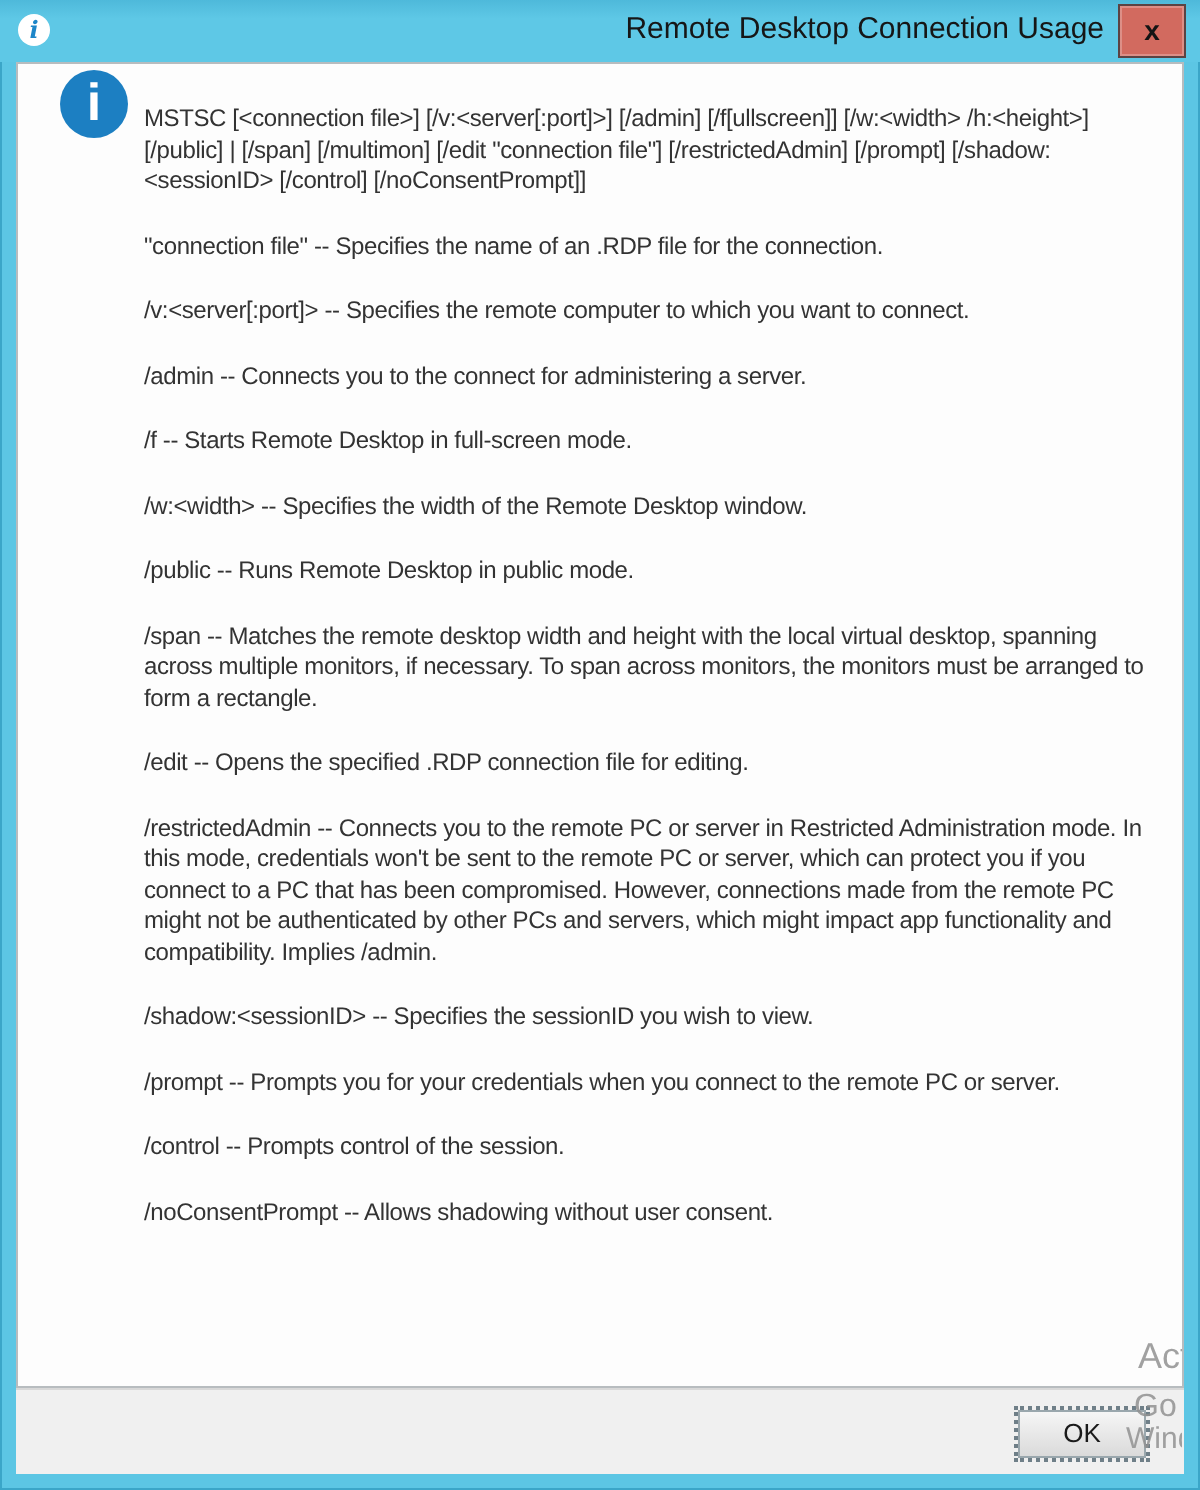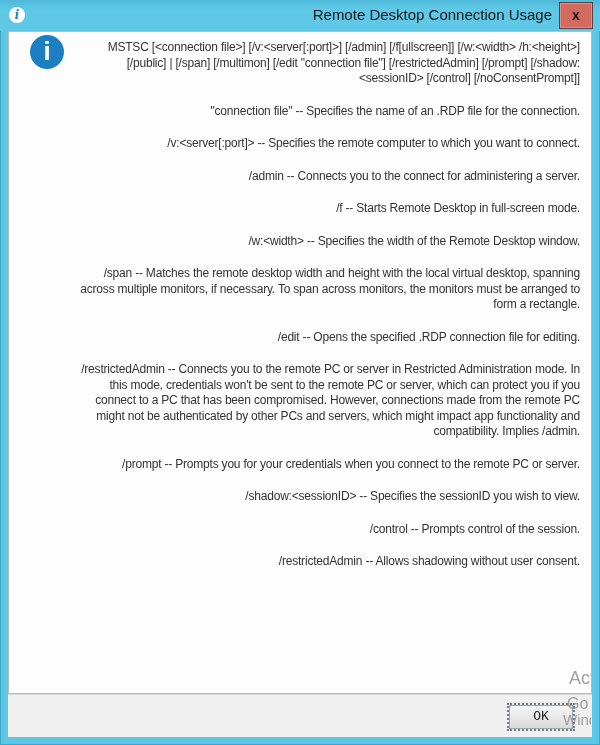--- a/index.html
+++ b/index.html
@@ -40,31 +40,31 @@
   }
   .info-icon{
     position:absolute; left:21px; top:3px; width:34px; height:34px;
     border-radius:50%; background:#1c7fc2; color:#ffffff;
     font:bold 26px/32px "Liberation Sans", sans-serif; text-align:center;
   }
   .text-col{
     position:absolute; left:63px; top:8px; right:11px;
     font-size:12px; line-height:15.5px; letter-spacing:-0.2px; color:#333333;
   }
-  .text-col p{ margin:0 0 17px 0;text-align:right; }
+  .text-col p{ margin:12px 0 17px 0; }
   
   .footer{
     position:absolute; left:8px; right:8px; top:694px; height:43px;
     background:#f0f0f0; border-top:1px solid #d8d8d8; box-sizing:border-box;
   }
   .ok-btn{
     position:absolute; right:27px; top:705px; width:64px; height:24px;
     background:linear-gradient(#f6f6f6,#dadada);
     border:1px solid #9aa7ad; outline:2px dotted #6f7f88; box-sizing:border-box;
-    font-family:Liberation Mono, monospace;
+    font-family:Liberation Sans, sans-serif;
     font-size:13px; color:#1a1a1a; text-align:center; line-height:22px;
     cursor:pointer;
   }
   
   .watermark{
     position:absolute; left:558px; top:664px; width:33px; height:74px;
     overflow:hidden; pointer-events:none; z-index:5;
   }
   .watermark span{ position:absolute; white-space:nowrap; color:rgba(145,145,145,.85); }
   .wm1{ left:11px; top:4px;  font-size:18px; }
@@ -84,27 +84,28 @@
 
   <div class="content">
     <div class="info-icon">i</div>
     <div class="text-col">
       <p>MSTSC [&lt;connection file&gt;] [/v:&lt;server[:port]&gt;] [/admin] [/f[ullscreen]] [/w:&lt;width&gt; /h:&lt;height&gt;] [/public] | [/span] [/multimon] [/edit "connection file"] [/restrictedAdmin] [/prompt] [/shadow:&lt;sessionID&gt; [/control] [/noConsentPrompt]]</p>
       <p>"connection file" -- Specifies the name of an .RDP file for the connection.</p>
       <p>/v:&lt;server[:port]&gt; -- Specifies the remote computer to which you want to connect.</p>
       <p>/admin -- Connects you to the connect for administering a server.</p>
       <p>/f -- Starts Remote Desktop in full-screen mode.</p>
       <p>/w:&lt;width&gt; -- Specifies the width of the Remote Desktop window.</p>
+      <p>/public -- Runs Remote Desktop in public mode.</p>
       <p>/span -- Matches the remote desktop width and height with the local virtual desktop, spanning across multiple monitors, if necessary. To span across monitors, the monitors must be arranged to form a rectangle.</p>
       <p>/edit -- Opens the specified .RDP connection file for editing.</p>
       <p>/restrictedAdmin -- Connects you to the remote PC or server in Restricted Administration mode. In this mode, credentials won't be sent to the remote PC or server, which can protect you if you connect to a PC that has been compromised. However, connections made from the remote PC might not be authenticated by other PCs and servers, which might impact app functionality and compatibility. Implies /admin.</p>
+      <p>/shadow:&lt;sessionID&gt; -- Specifies the sessionID you wish to view.</p>
       <p>/prompt -- Prompts you for your credentials when you connect to the remote PC or server.</p>
-      <p>/shadow:&lt;sessionID&gt; -- Specifies the sessionID you wish to view.</p>
       <p>/control -- Prompts control of the session.</p>
-      <p>/restrictedAdmin -- Allows shadowing without user consent.</p>
+      <p>/noConsentPrompt -- Allows shadowing without user consent.</p>
     </div>
   </div>
 
   <div class="footer"></div>
   <div class="ok-btn">OK</div>
 
   <div class="watermark">
     <span class="wm1">Acti</span>
     <span class="wm2">Go t</span>
     <span class="wm3">Wind</span>

